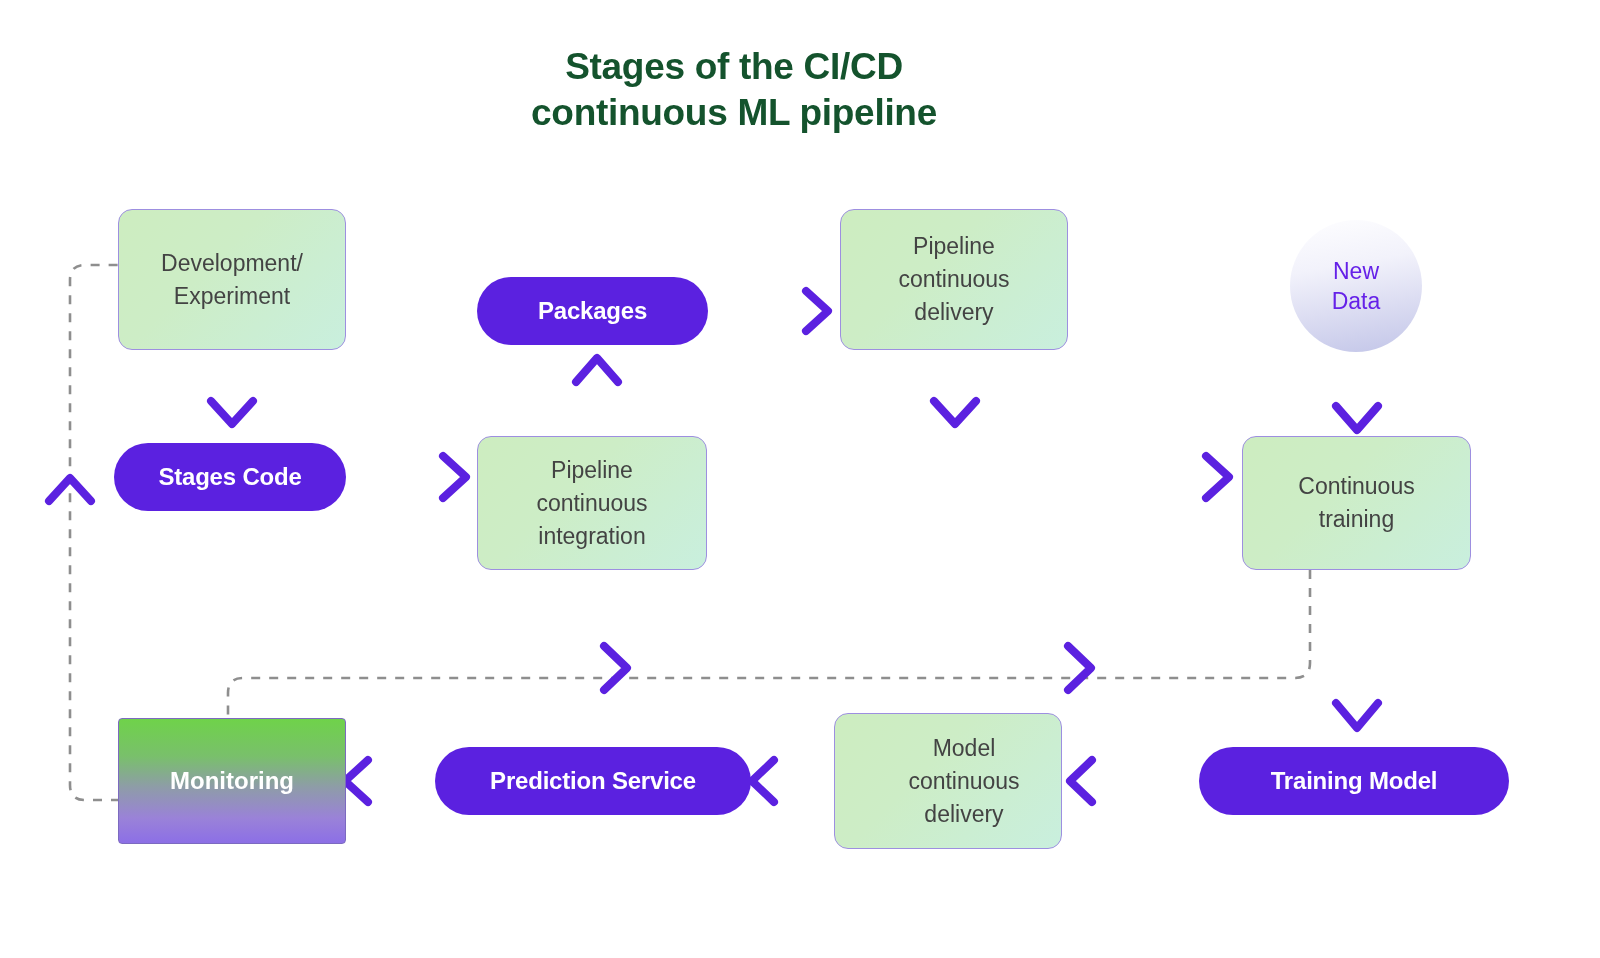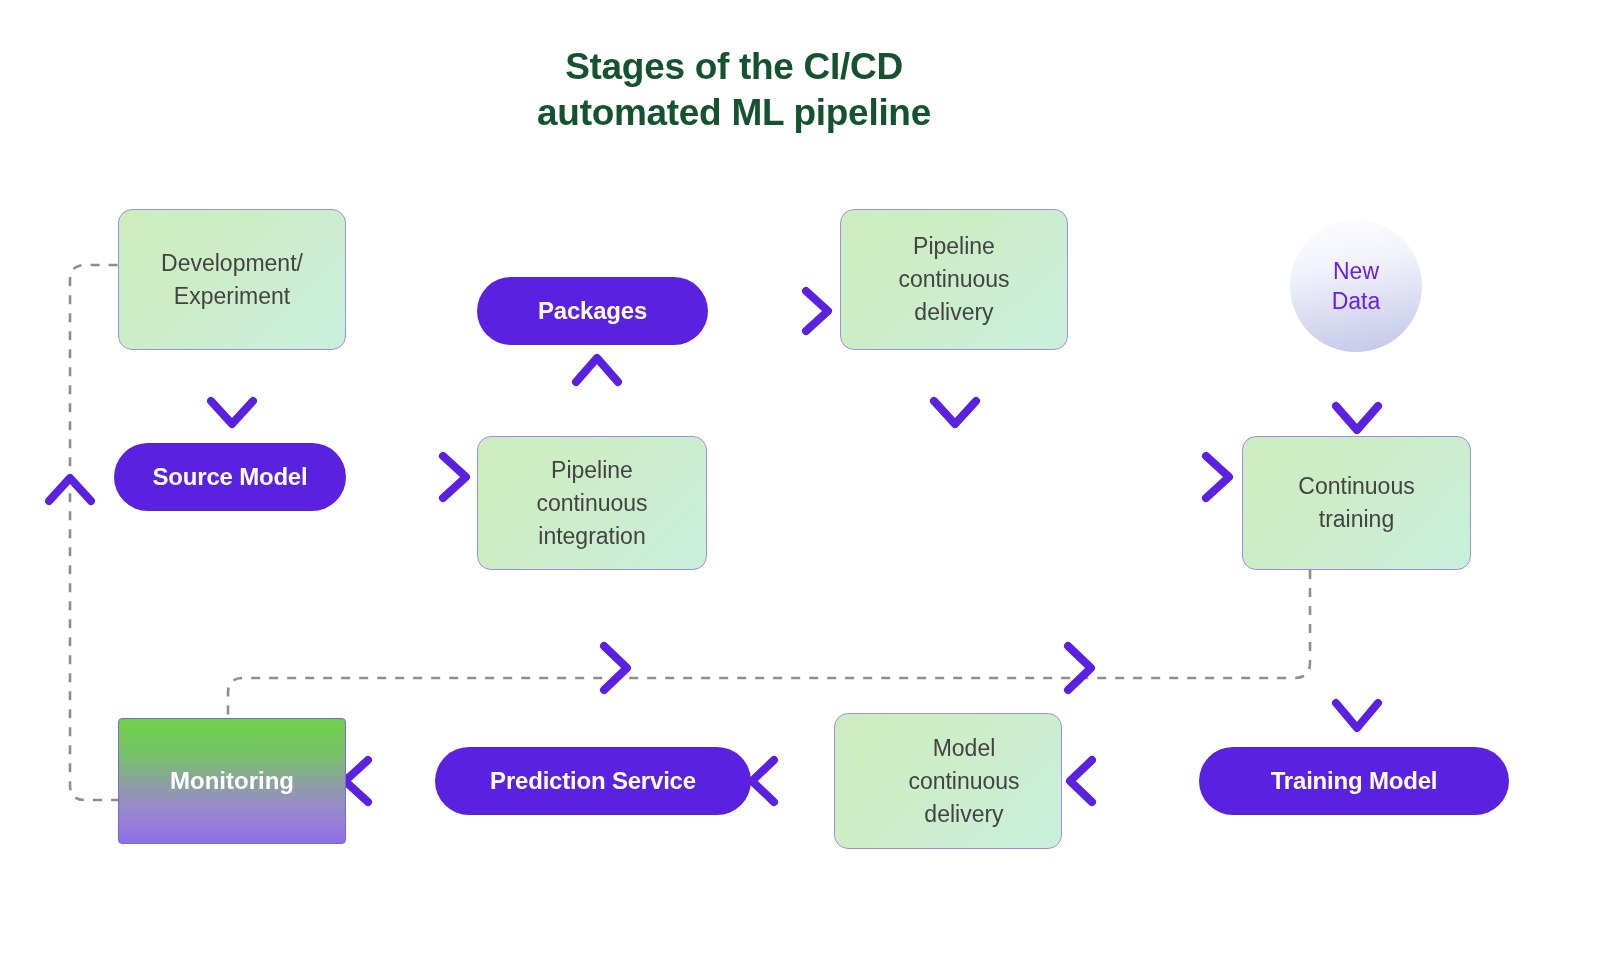--- a/index.html
+++ b/index.html
@@ -59,21 +59,21 @@
   
   #wires{position:absolute;left:0;top:0;width:1600px;height:958px;pointer-events:none;}
 </style>
 </head>
 <body>
 
 <div id="stage">
 
   <div class="title">
     <span class="l1">Stages of the CI/CD</span>
-    <span class="l2">automated ML pipeline</span>
+    <span class="l2">continuous ML pipeline</span>
   </div>
 
   <svg id="wires" viewBox="0 0 1600 958">
     <defs>
       <linearGradient id="gH" x1="0" y1="0" x2="1" y2="0">
         <stop offset="0%" stop-color="#5B21E0" stop-opacity="0.06"></stop>
         <stop offset="45%" stop-color="#5B21E0" stop-opacity="0.45"></stop>
         <stop offset="100%" stop-color="#5B21E0" stop-opacity="1"></stop>
       </linearGradient>
       <linearGradient id="gHrev" x1="1" y1="0" x2="0" y2="0">
@@ -161,21 +161,21 @@
   </svg>
 
   <div class="node greenbox" style="left:118px;top:209px;width:228px;height:141px;text-align:center;">
     <div>
       <span>Development/</span><br>
       <span>Experiment</span>
     </div>
   </div>
 
   <div class="node pill" style="left:114px;top:443px;width:232px;height:68px;">
-    <span>Source Model</span>
+    <span>Stages Code</span>
   </div>
 
   <div class="node greenbox" style="left:477px;top:436px;width:230px;height:134px;">
     <div>
       <span>Pipeline</span><br>
       <span>continuous</span><br>
       <span>integration</span>
     </div>
   </div>
 

